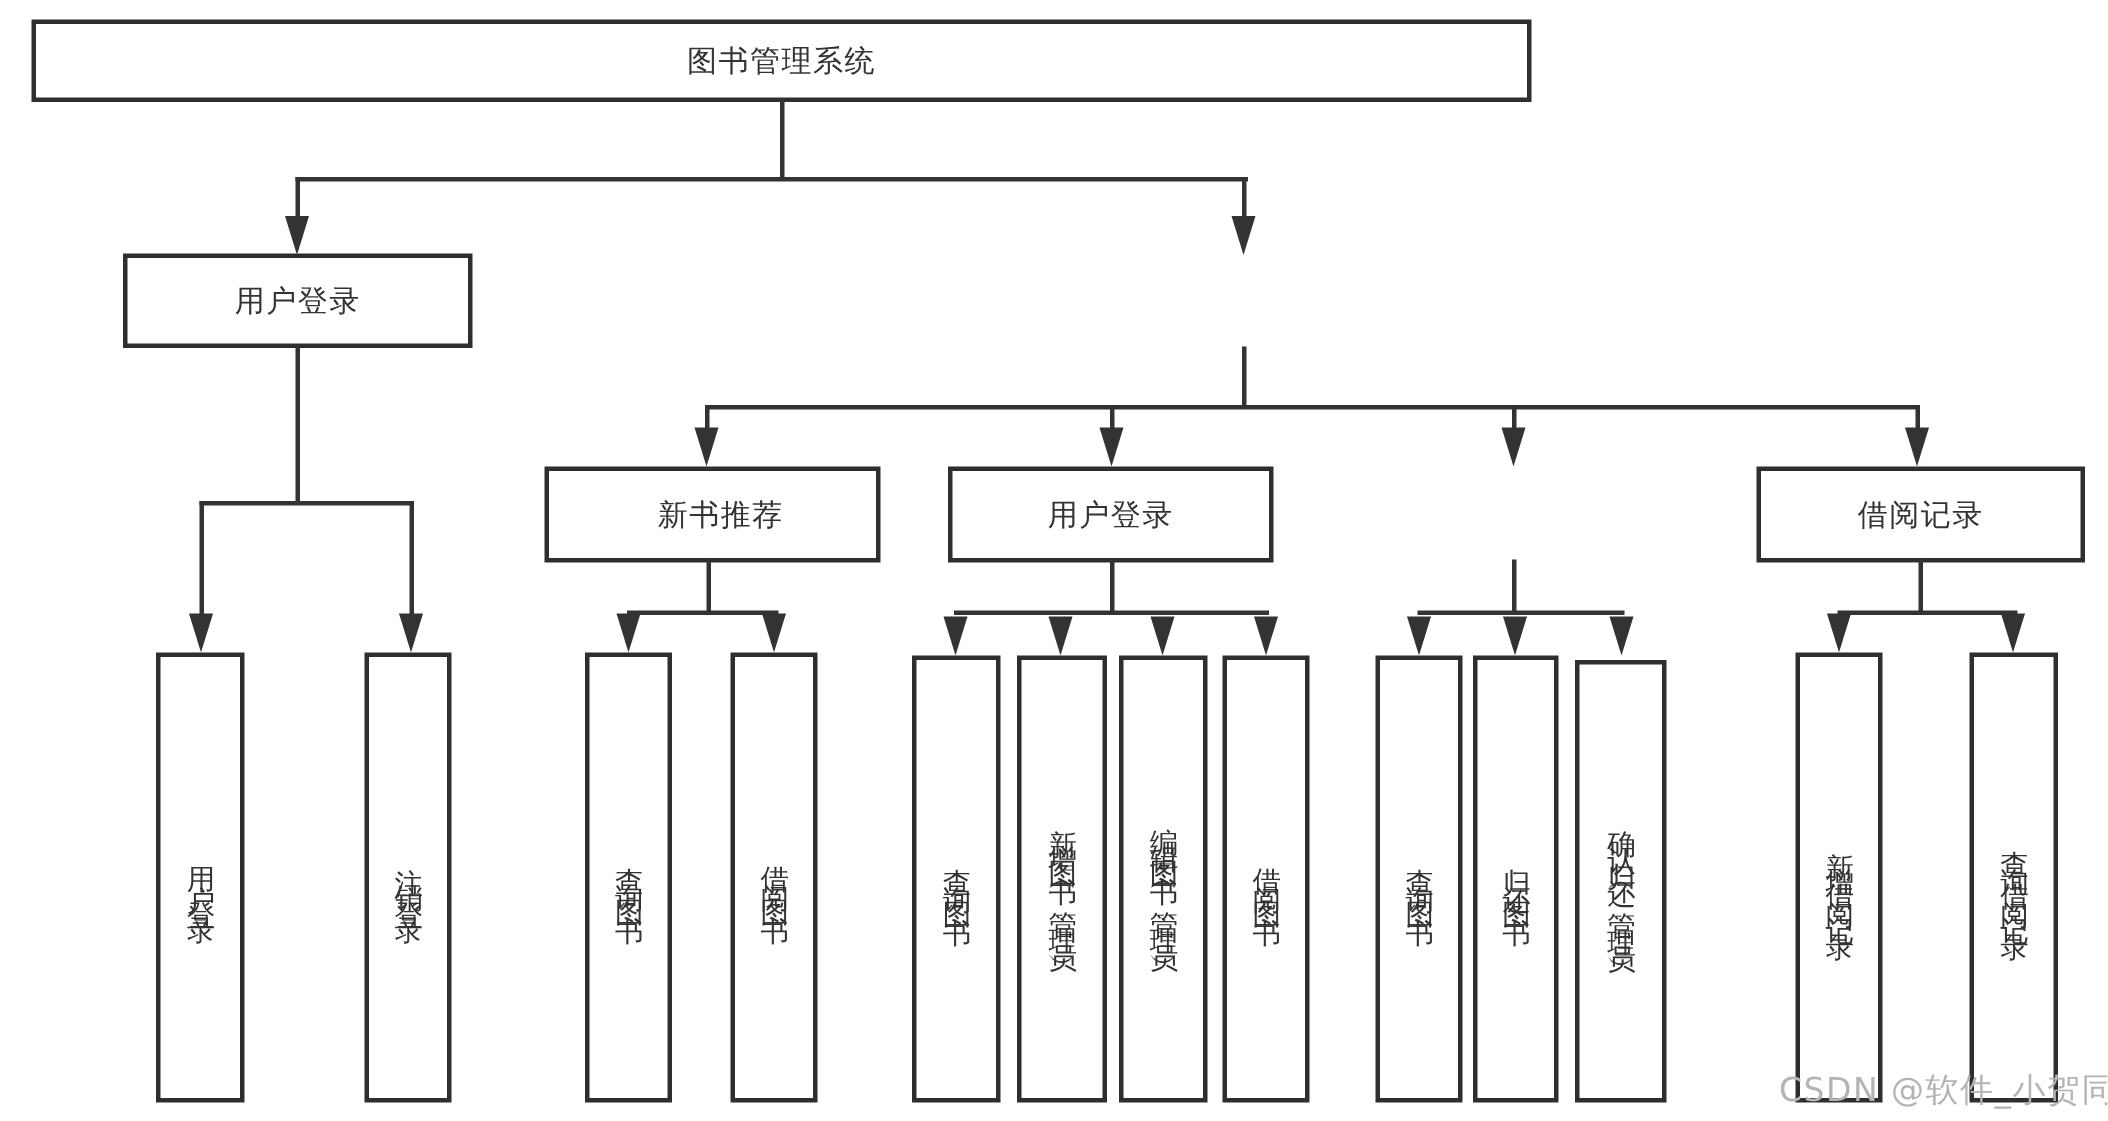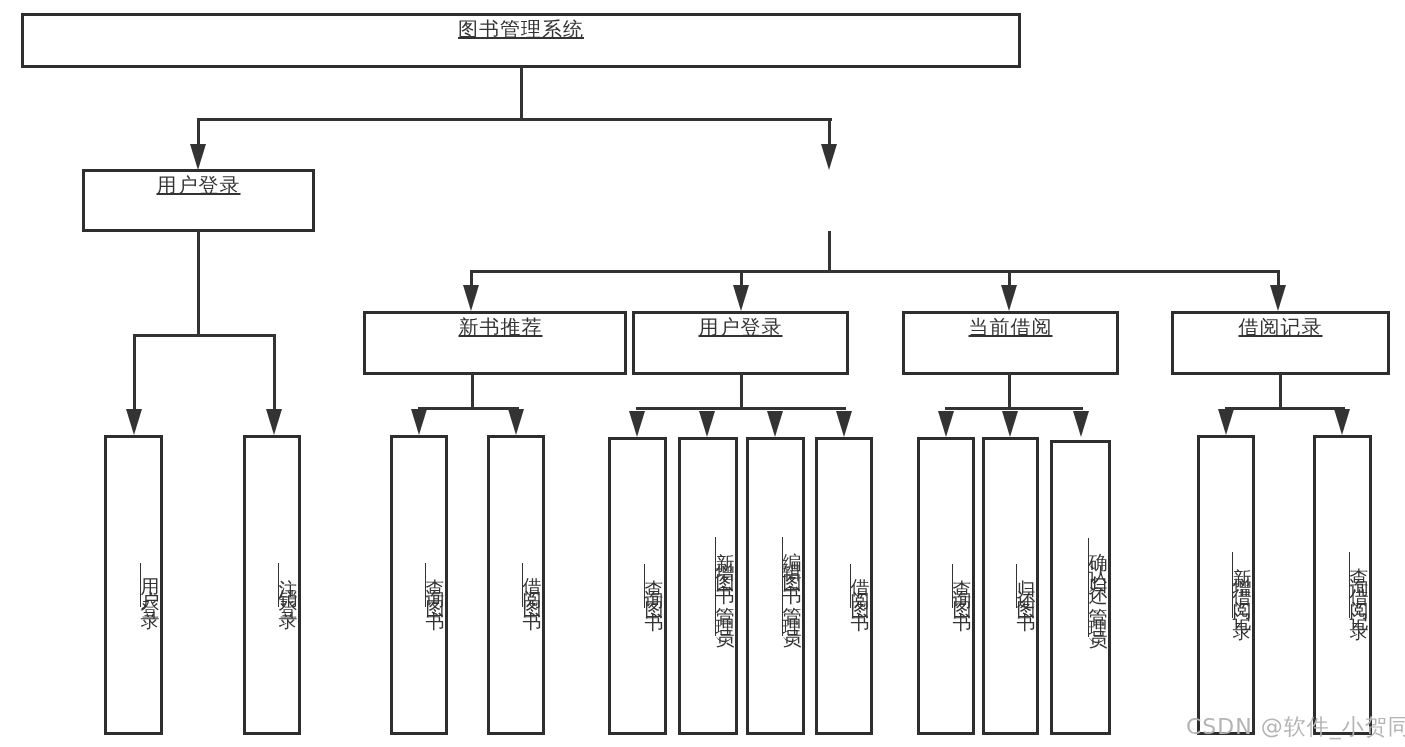--- a/index.html
+++ b/index.html
@@ -10,21 +10,21 @@
     --background:#ffffff;
   }
   html,body{margin:0;padding:0;background:var(--background);}
   #stage{
     position:relative;width:1405px;height:747px;background:var(--background);
     font-family:"DejaVu Sans","Liberation Sans",sans-serif;color:var(--text);
     overflow:hidden;
   }
   .box{
     position:absolute;box-sizing:border-box;border:3px solid var(--box-border);
-    background:#ffffff;display:flex;align-items:flex-start;justify-content:center;text-decoration:underline;
+    background:#ffffff;display:flex;align-items:center;justify-content:center;
   }
   .hlabel{font-size:20px;letter-spacing:1px;white-space:nowrap;}
   .vbox{
     writing-mode:vertical-rl;text-orientation:mixed;
     font-size:19px;letter-spacing:11px;line-height:1;white-space:nowrap;
   }
   .hline,.vline{position:absolute;background:var(--line);}
   .hline{height:3px;}
   .vline{width:3px;}
   .arrow{
@@ -68,28 +68,25 @@
   <div class="hline" style="left:470px;top:270px;width:810px;"></div>
   <div class="vline" style="left:470px;top:270px;height:16px;"></div>
   <div class="arrow" style="left:463px;top:285px;"></div>
   <div class="vline" style="left:740px;top:270px;height:16px;"></div>
   <div class="arrow" style="left:733px;top:285px;"></div>
   <div class="vline" style="left:1008px;top:270px;height:16px;"></div>
   <div class="arrow" style="left:1001px;top:285px;"></div>
   <div class="vline" style="left:1277px;top:270px;height:16px;"></div>
   <div class="arrow" style="left:1270px;top:285px;"></div>
 
-  <div class="box" style="left:363px;top:311px;width:264px;height:64px;padding-left:11px;">
+  <div class="box" style="left:363px;top:311px;width:224px;height:64px;padding-left:11px;">
     <span class="hlabel">新书推荐</span>
   </div>
   <div class="box" style="left:632px;top:311px;width:217px;height:64px;">
     <span class="hlabel">用户登录</span>
-  </div>
-  <div class="box" style="left:902px;top:311px;width:217px;height:64px;">
-    <span class="hlabel">当前借阅</span>
   </div>
   <div class="box" style="left:1171px;top:311px;width:219px;height:64px;">
     <span class="hlabel">借阅记录</span>
   </div>
 
   <div class="vline" style="left:471px;top:373px;height:36px;"></div>
   <div class="hline" style="left:418px;top:407px;width:101px;"></div>
   <div class="arrow" style="left:411px;top:409px;"></div>
   <div class="arrow" style="left:508px;top:409px;"></div>
 

